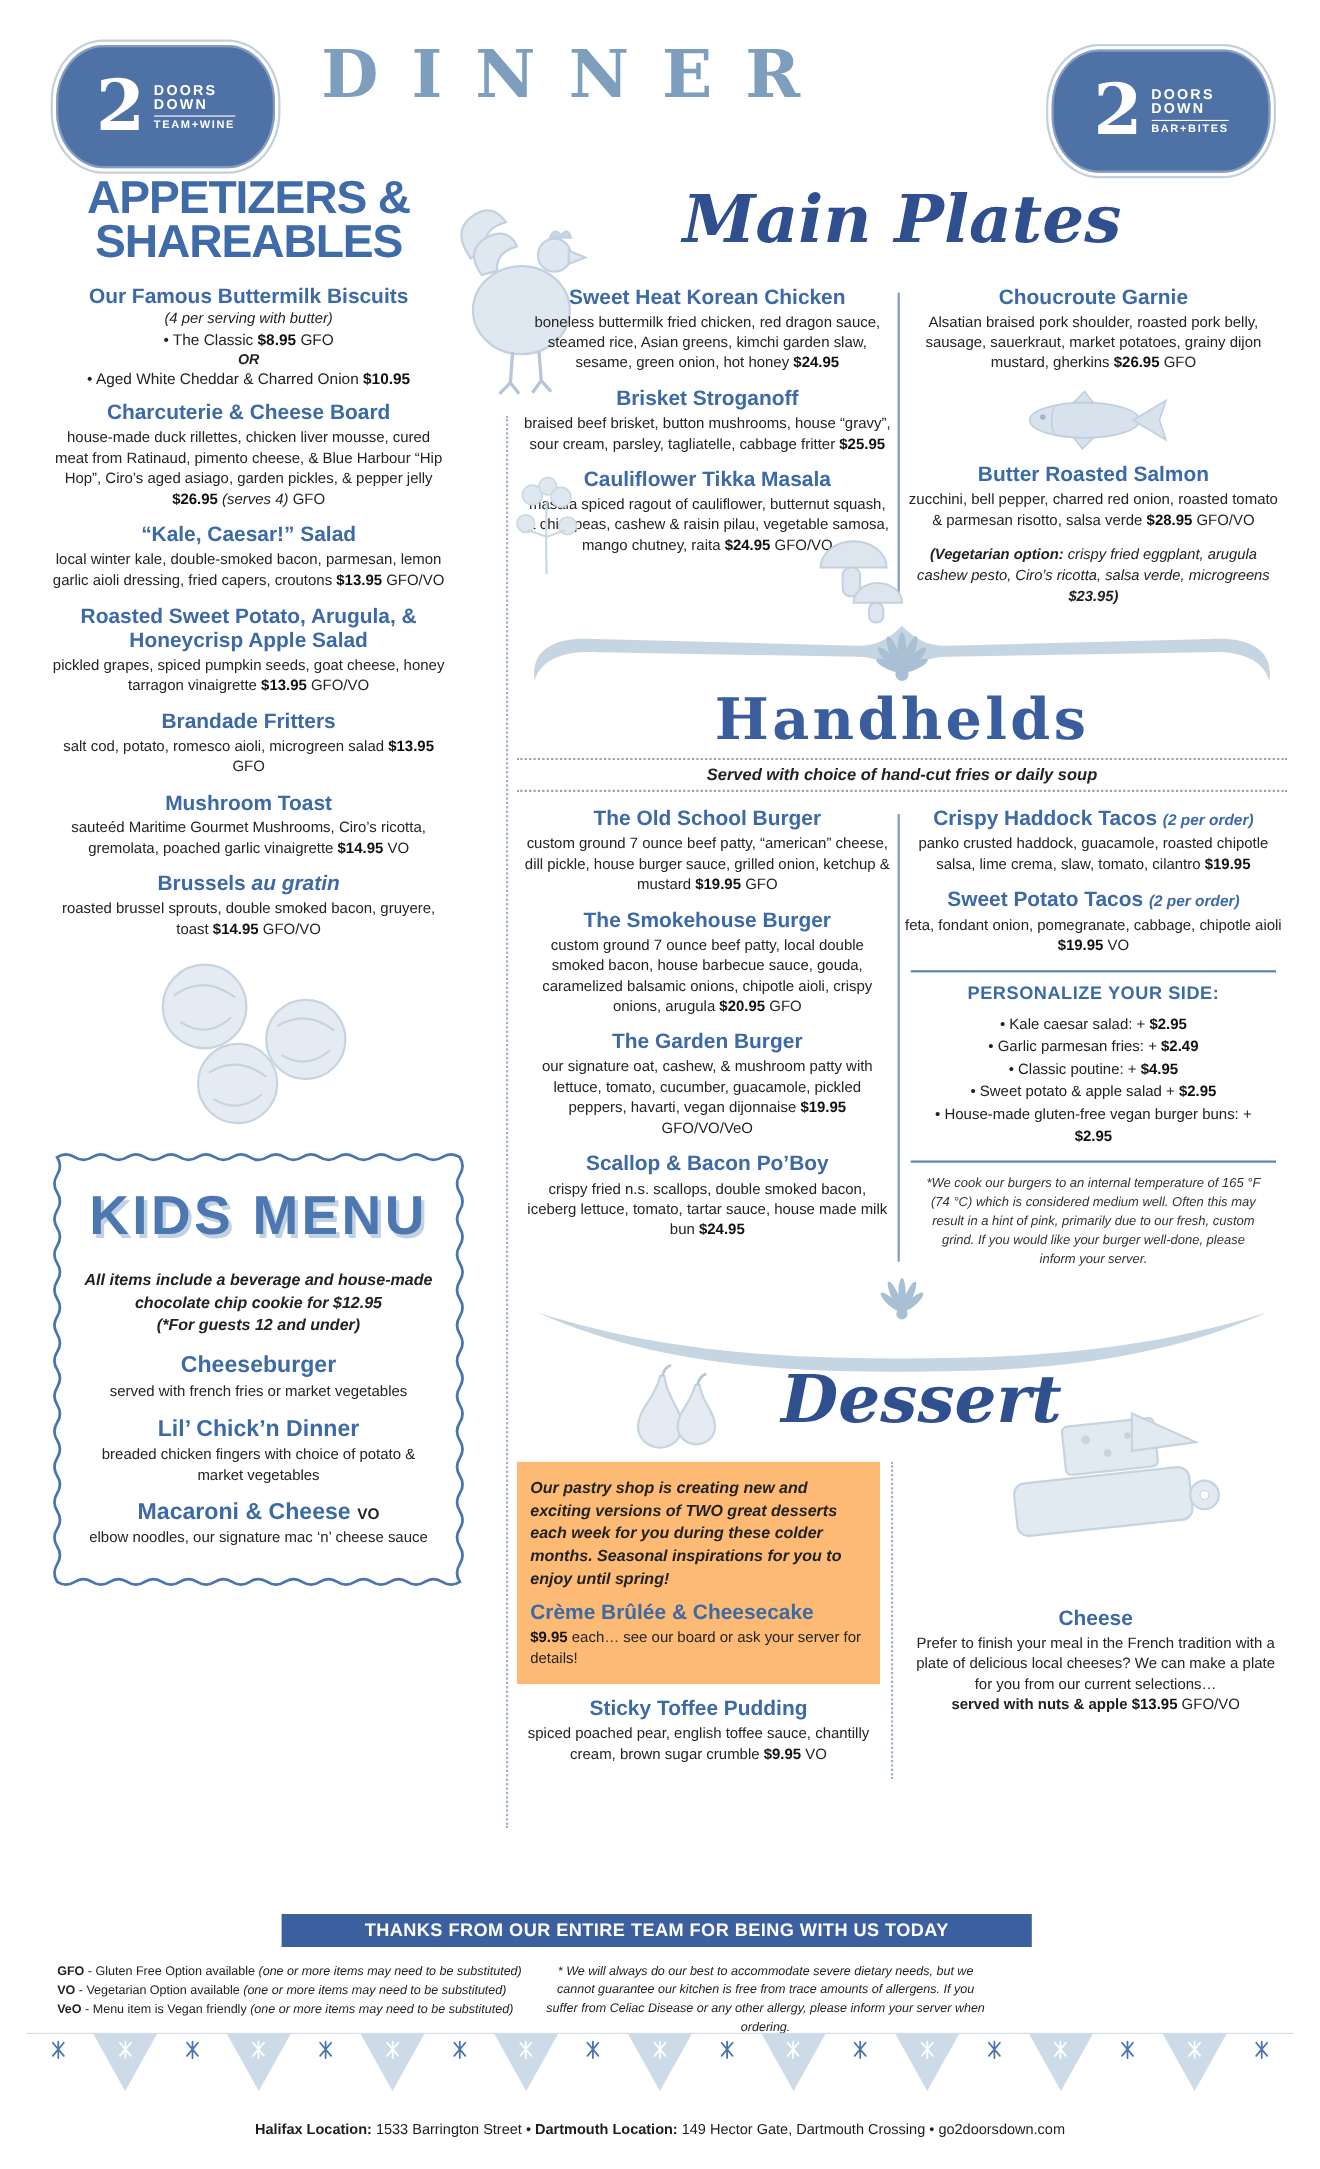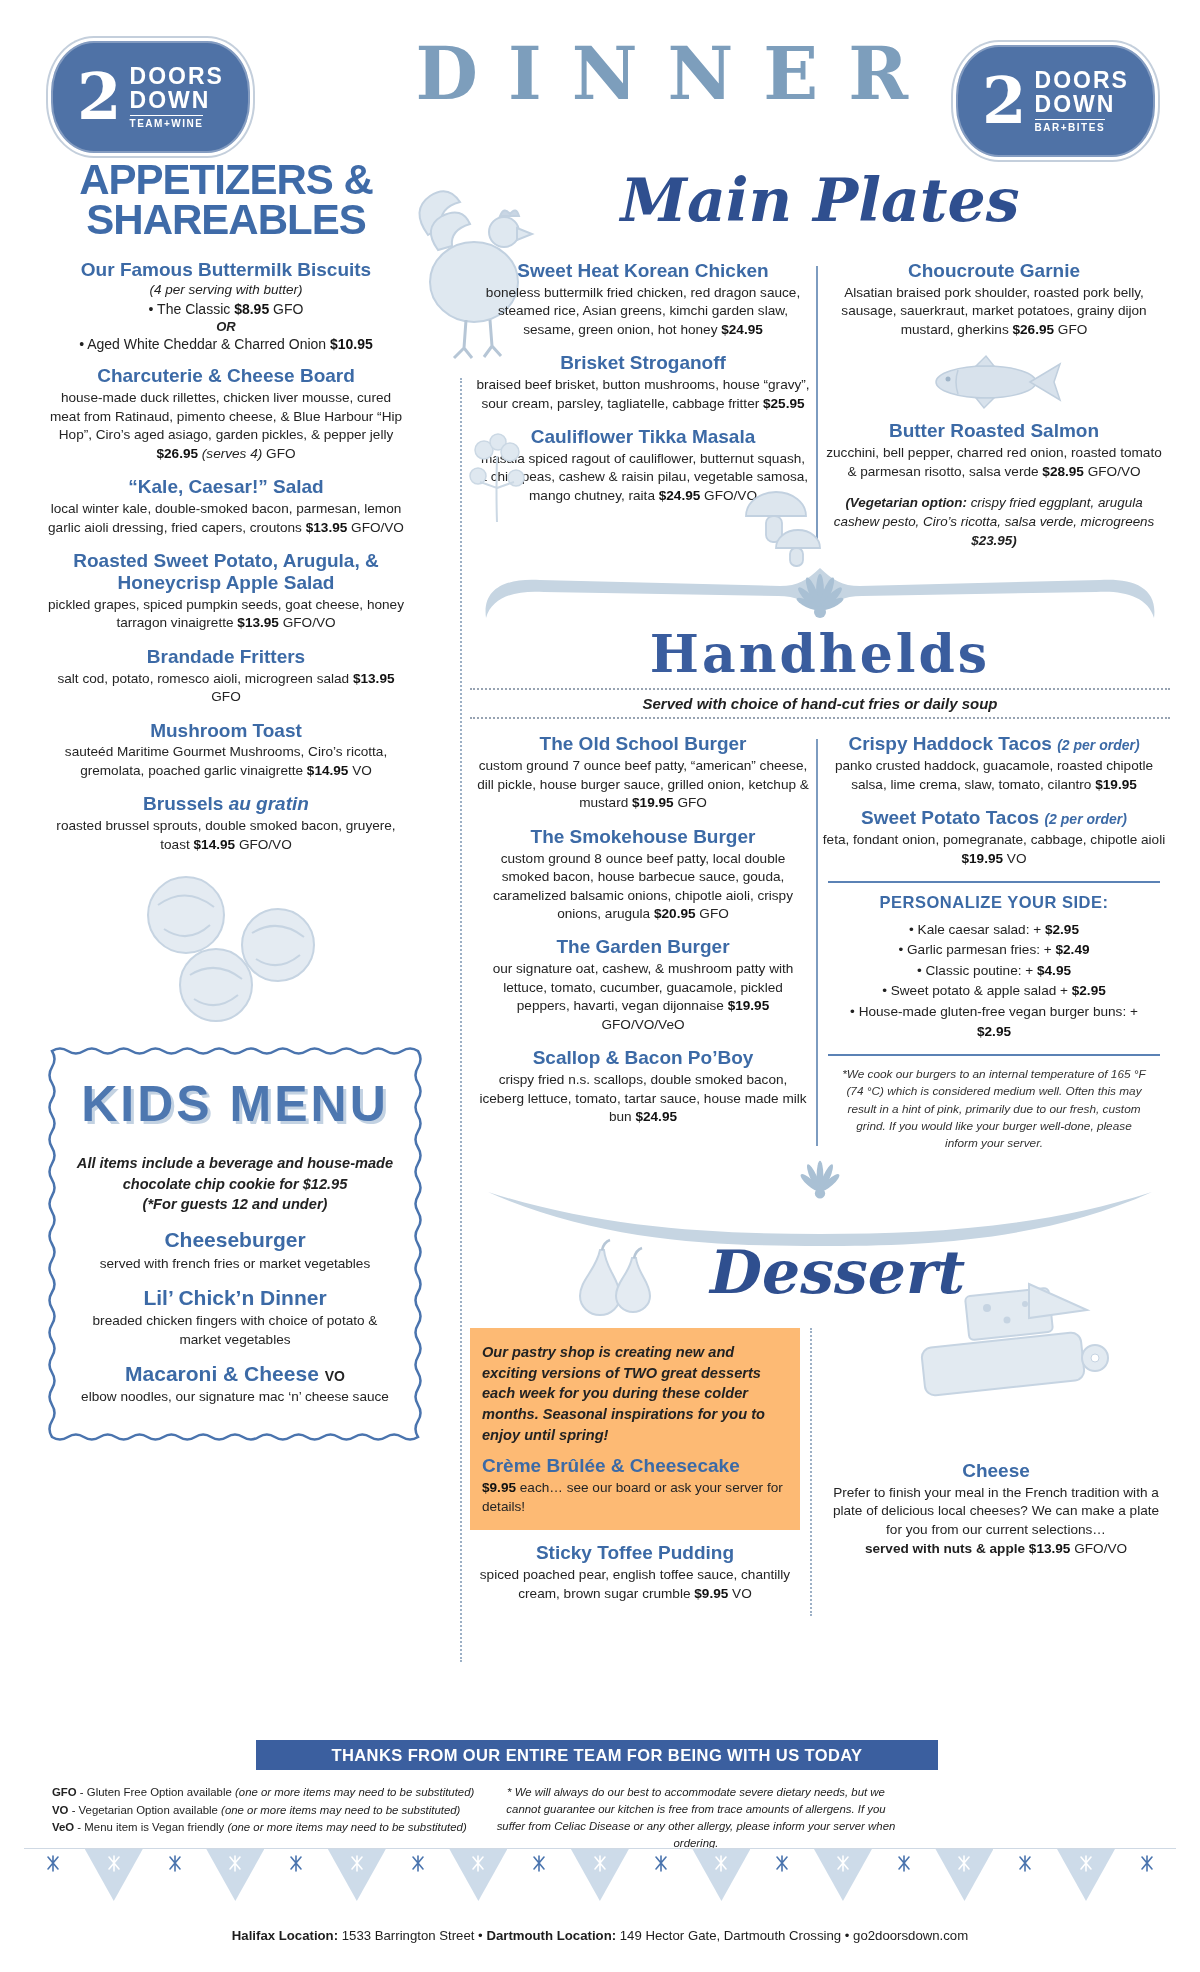--- a/index.html
+++ b/index.html
@@ -8,24 +8,24 @@
 
   
   .badge { position: absolute; width: 205px; height: 118px; background: #4f72a6;
            border-radius: 46px / 54px; border: 3px solid #fff;
            box-shadow: 0 0 0 2px #c4cfdc, inset 0 0 0 2px rgba(255,255,255,.30);
            display: flex; align-items: center; justify-content: center; gap: 8px; color: #fff; }
   .badge-left  { left: 48px;  top: 38px; }
   .badge-right { right: 42px; top: 42px; }
   .badge-num { font-family: "DejaVu Serif", serif; font-size: 64px; font-weight: bold; line-height: .9; }
   .badge-words { display: flex; flex-direction: column; align-items: flex-start; }
-  .badge-words span { font-weight: bold; font-size: 23px; letter-spacing: 2px; line-height: 1.05; }
+  .badge-words span { font-weight: bold; font-size: 13px; letter-spacing: 2px; line-height: 1.05; }
   .badge-tagline { font-size: 10px !important; letter-spacing: 1.5px !important; border-top: 1.5px solid #fff; padding-top: 3px; margin-top: 3px; }
-  .dinner-title { position: absolute; left: 262px; right: 262px; top: 38px; text-align: right;
-                  font-family: "DejaVu Serif", serif; font-weight: bold; font-size: 72px; line-height: 1;
+  .dinner-title { position: absolute; left: 262px; right: 262px; top: 38px; text-align: left;
+                  font-family: "DejaVu Serif", serif; font-weight: bold; font-size: 60px; line-height: 1;
                   color: #7d9ebc; letter-spacing: 30px; text-indent: 30px; }
 
   
   .menu-item { text-align: center; margin-bottom: 13px; }
   .item-name { color: #3c6aa6; font-weight: bold; font-size: 19px; line-height: 1.15; margin-bottom: 2px; }
   .item-name em { font-style: italic; }
   .item-suffix { color: #3c6aa6; font-weight: bold; font-style: italic; font-size: 14px; }
   .item-desc { font-size: 13.6px; line-height: 1.36; color: #242424; }
   .price { font-weight: bold; color: #111; }
   .tags { color: #242424; }
@@ -335,21 +335,21 @@
     <div class="hh-sub">Served with choice of hand-cut fries or daily soup</div>
 
     <div class="two-col">
       <div class="colA">
         <div class="menu-item">
           <div class="item-name">The Old School Burger</div>
           <div class="item-desc"><span>custom ground 7 ounce beef patty, “american” cheese, dill pickle, house burger sauce, grilled onion, ketchup &amp; mustard</span> <span class="price">$19.95</span> <span class="tags">GFO</span></div>
         </div>
         <div class="menu-item">
           <div class="item-name">The Smokehouse Burger</div>
-          <div class="item-desc"><span>custom ground 8 ounce beef patty, local double smoked bacon, house barbecue sauce, gouda, caramelized balsamic onions, chipotle aioli, crispy onions, arugula</span> <span class="price">$20.95</span> <span class="tags">GFO</span></div>
+          <div class="item-desc"><span>custom ground 7 ounce beef patty, local double smoked bacon, house barbecue sauce, gouda, caramelized balsamic onions, chipotle aioli, crispy onions, arugula</span> <span class="price">$20.95</span> <span class="tags">GFO</span></div>
         </div>
         <div class="menu-item">
           <div class="item-name">The Garden Burger</div>
           <div class="item-desc"><span>our signature oat, cashew, &amp; mushroom patty with lettuce, tomato, cucumber, guacamole, pickled peppers, havarti, vegan dijonnaise</span> <span class="price">$19.95</span> <span class="tags">GFO/VO/VeO</span></div>
         </div>
         <div class="menu-item">
           <div class="item-name">Scallop &amp; Bacon Po’Boy</div>
           <div class="item-desc"><span>crispy fried n.s. scallops, double smoked bacon, iceberg lettuce, tomato, tartar sauce, house made milk bun</span> <span class="price">$24.95</span></div>
         </div>
       </div>

